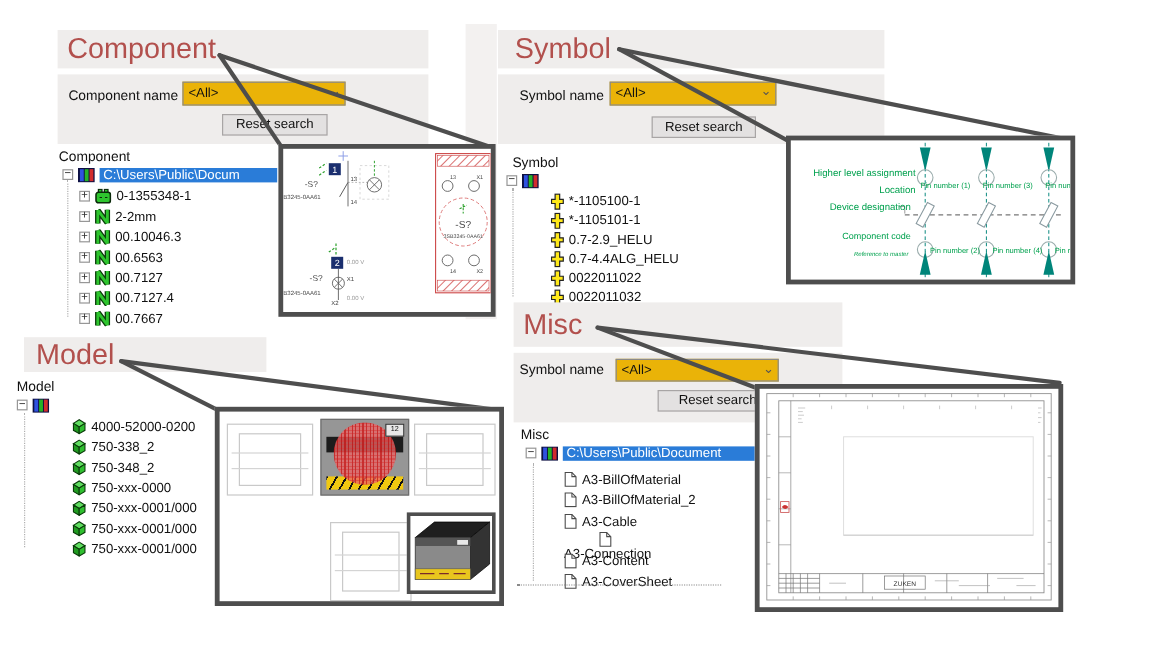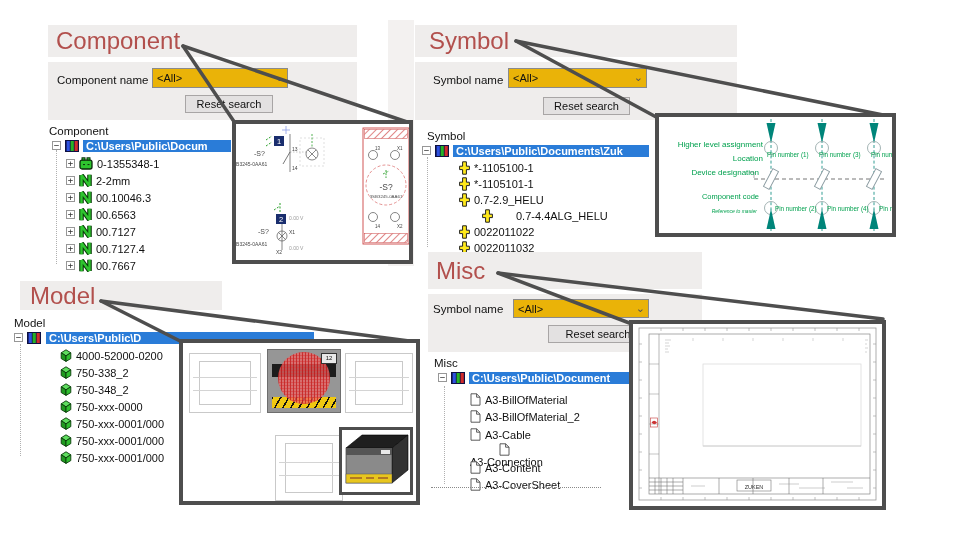--- a/index.html
+++ b/index.html
@@ -14,21 +14,21 @@
       font-size:11px;color:#555;line-height:1;}
   .btn{position:absolute;background:#e3e1e1;border:1px solid #a8a5a5;font-size:11px;
       box-sizing:border-box;display:flex;align-items:center;justify-content:center;color:#111;}
   .treelabel{position:absolute;font-size:11.5px;color:#111;}
   .row{position:absolute;display:flex;align-items:center;height:15px;font-size:11px;
       white-space:nowrap;}
   .exp{width:9px;height:9px;border:1px solid #979797;background:#fff;font-size:9px;
       line-height:7px;text-align:center;color:#333;margin-right:4px;flex:none;
       box-sizing:border-box;font-family:"DejaVu Sans Mono",monospace;}
   .ic{margin-right:4px;flex:none;display:block;}
-  .hl{background:#2a7cd8;color:#fff;padding:0 3px;overflow:hidden;box-sizing:border-box;font-weight:bold;}
+  .hl{background:#2a7cd8;color:#fff;padding:0 3px;overflow:hidden;box-sizing:border-box;}
   .guide{position:absolute;width:0;border-left:1px dotted #b0b0b0;}
   .callout{position:absolute;background:#fff;border:4px solid #4e4e4e;z-index:30;
       box-sizing:border-box;overflow:hidden;}
   #lines{position:absolute;left:0;top:0;z-index:20;pointer-events:none;}
   .misc-panel{z-index:12;}
   .abs{position:absolute;}
   .wf{position:absolute;border:1px solid #c9c9c9;}
   .wf .in1{position:absolute;left:9px;right:9px;top:7px;bottom:7px;border:1px solid #c9c9c9;}
   .wf .in2{position:absolute;left:3px;right:3px;top:40%;height:20%;
       border-top:1px solid #d4d4d4;border-bottom:1px solid #d4d4d4;}
@@ -152,41 +152,40 @@
   <span class="chev">⌄</span>
 </div>
 <div class="btn" style="left:543px;top:97px;width:87px;height:18px;">Reset search</div>
 <div class="treelabel" style="left:427px;top:130px;">Symbol</div>
 <div class="guide" style="left:427px;top:157px;height:90px;"></div>
 <div class="row" style="left:422px;top:143px;">
   <span class="exp">−</span>
   <svg class="ic" width="14" height="12">
         <use href="#ic-root"></use>
       </svg>
-  <span class="hl" style="min-width:196px;">C:\Users\Public\Documents\Zuk</span>
 </div>
 <div class="row" style="left:459px;top:160px;">
   <svg class="ic" width="11" height="14">
         <use href="#ic-sym"></use>
       </svg>
   <span>*-1105100-1</span>
 </div>
 <div class="row" style="left:459px;top:176px;">
   <svg class="ic" width="11" height="14">
         <use href="#ic-sym"></use>
       </svg>
   <span>*-1105101-1</span>
 </div>
 <div class="row" style="left:459px;top:192px;">
   <svg class="ic" width="11" height="14">
         <use href="#ic-sym"></use>
       </svg>
   <span>0.7-2.9_HELU</span>
 </div>
-<div class="row" style="left:482px;top:208px;gap:19px;">
+<div class="row" style="left:459px;top:208px;">
   <svg class="ic" width="11" height="14">
         <use href="#ic-sym"></use>
       </svg>
   <span>0.7-4.4ALG_HELU</span>
 </div>
 <div class="row" style="left:459px;top:224px;text-align:center;">
   <svg class="ic" width="11" height="14">
         <use href="#ic-sym"></use>
       </svg>
   <span>0022011022</span>
@@ -201,21 +200,20 @@
 <div class="band" style="left:20px;top:281px;width:202px;height:29px;">
   <div class="title" style="padding-left:10px;line-height:29px;">Model</div>
 </div>
 <div class="treelabel" style="left:14px;top:317px;">Model</div>
 <div class="guide" style="left:20px;top:344px;height:112px;"></div>
 <div class="row" style="left:14px;top:330px;">
   <span class="exp">−</span>
   <svg class="ic" width="14" height="12" style="margin-right:5px;">
         <use href="#ic-root"></use>
       </svg>
-  <span class="hl" style="min-width:268px;">C:\Users\Public\D</span>
 </div>
 <div class="row" style="left:60px;top:348px;">
   <svg class="ic" width="12" height="13">
         <use href="#ic-cube"></use>
       </svg>
   <span>4000-52000-0200</span>
 </div>
 <div class="row" style="left:60px;top:365px;">
   <svg class="ic" width="12" height="13">
         <use href="#ic-cube"></use>

